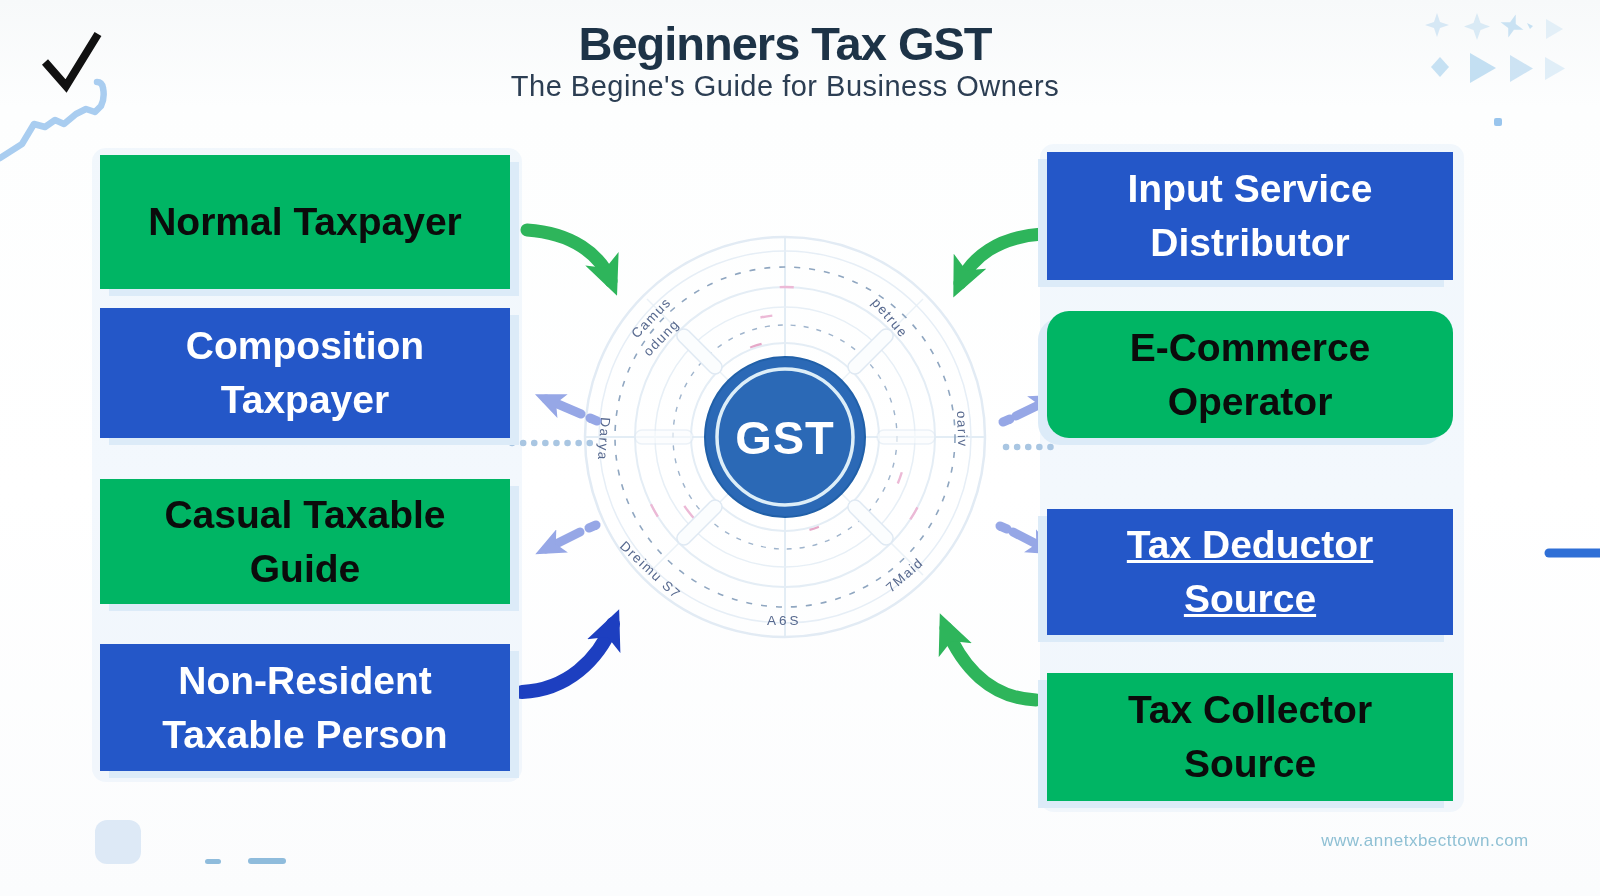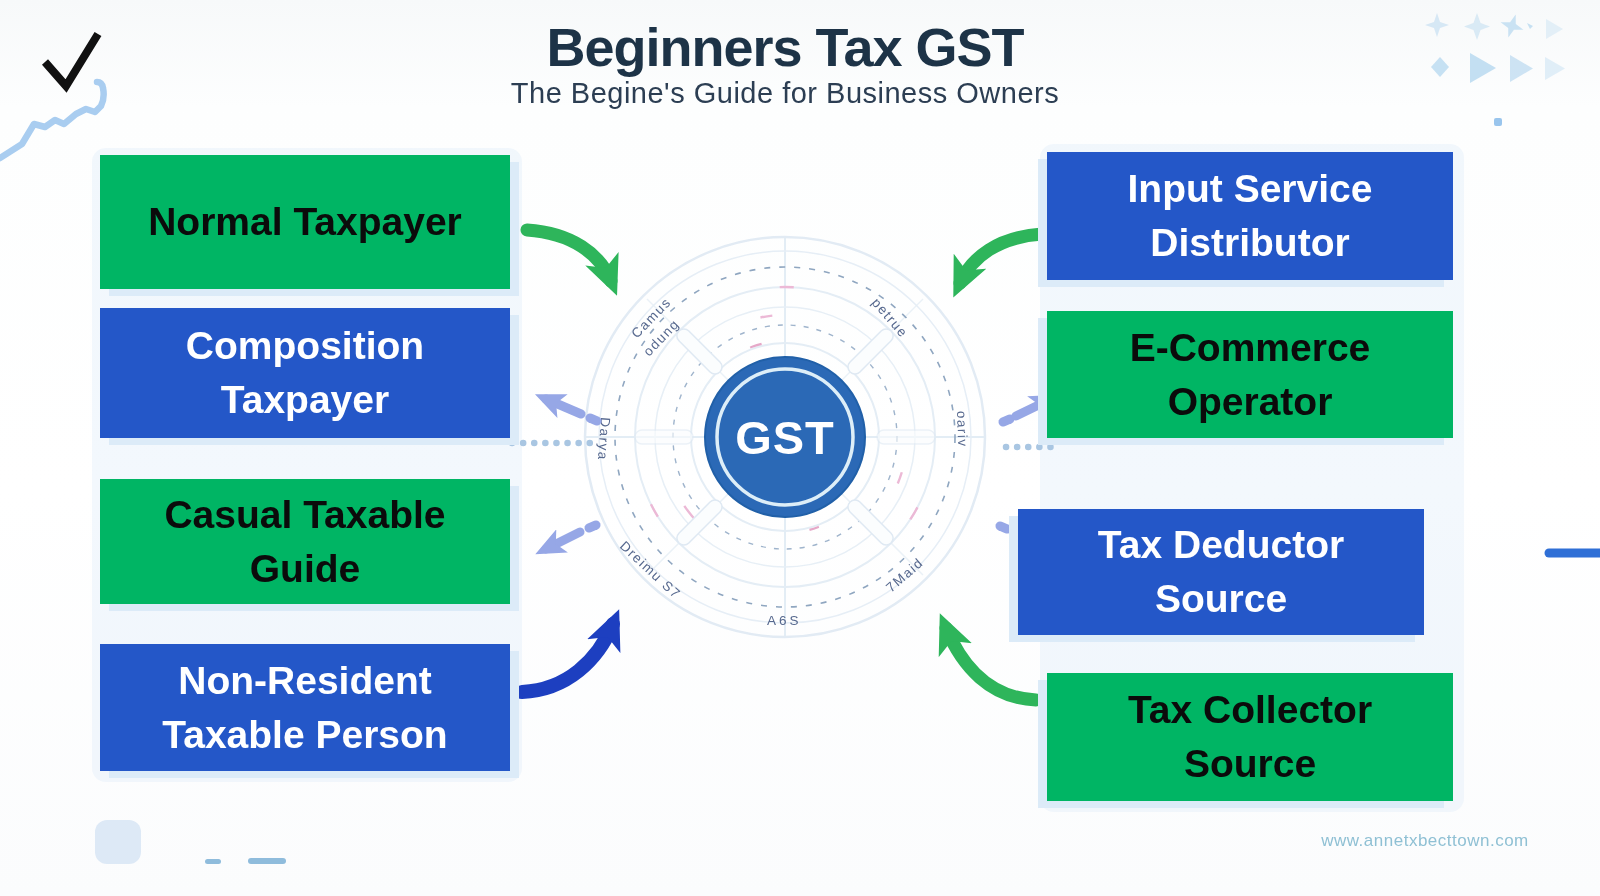--- a/index.html
+++ b/index.html
@@ -3,21 +3,21 @@
 <meta charset="utf-8">
 <style>
   html,body{margin:0;padding:0;background:#e8eaec;}
   .canvas{
     position:relative;width:1600px;height:896px;overflow:hidden;
     background:linear-gradient(180deg,#f7f9fa 0%,#fdfefe 12%,#ffffff 55%,#fbfcfd 100%);
     font-family:"Liberation Sans", sans-serif;
   }
   .col-glow{position:absolute;background:rgba(214,232,248,.30);border-radius:14px;}
   .header{position:absolute;left:390px;top:18px;width:790px;text-align:center;}
-  .title{font-size:54px;font-weight:800;color:#1d3347;letter-spacing:-1px;line-height:1.1;}
+  .title{font-size:47px;font-weight:800;color:#1d3347;letter-spacing:-1px;line-height:1.1;}
   .subtitle{font-size:29px;font-weight:500;color:#2c3e53;letter-spacing:.5px;}
   .box{
     position:absolute;display:flex;align-items:center;justify-content:center;
     text-align:center;font-weight:700;font-size:39px;line-height:1.38;white-space:pre-line;
   }
   .box.green{background:#00b564;color:#0b0b0b;}
   .box.blue{background:#2457c8;color:#ffffff;}
   .box.sh-left{box-shadow:9px 7px 0 #dcebf8;}
   .box.sh-right{box-shadow:-9px 7px 0 #dcebf8;}
   .watermark{position:absolute;left:1300px;top:831px;width:250px;text-align:center;
@@ -161,25 +161,25 @@
   </div>
   <div class="box blue sh-right" style="left:1047px;top:152px;width:406px;height:128px;">
     <span>Input Service
 Distributor</span>
   </div>
 
   <div class="box blue sh-left" style="left:100px;top:644px;width:410px;height:127px;">
     <span>Non-Resident
 Taxable Person</span>
   </div>
-  <div class="box green sh-right" style="left:1047px;top:311px;width:406px;height:127px;">
+  <div class="box green sh-right" style="left:1047px;top:311px;width:406px;height:127px;border-radius:22px;">
     <span>E-Commerce
 Operator</span>
   </div>
-  <div class="box blue sh-right" style="left:1018px;top:509px;width:406px;height:126px;">
+  <div class="box blue sh-right" style="left:1047px;top:509px;width:406px;height:126px;text-decoration:underline;">
     <span>Tax Deductor
 Source</span>
   </div>
   <div class="box green sh-right" style="left:1047px;top:673px;width:406px;height:128px;">
     <span>Tax Collector
 Source</span>
   </div>
 
   <div class="sq-decor"></div>
   <div class="dash-a"></div>

